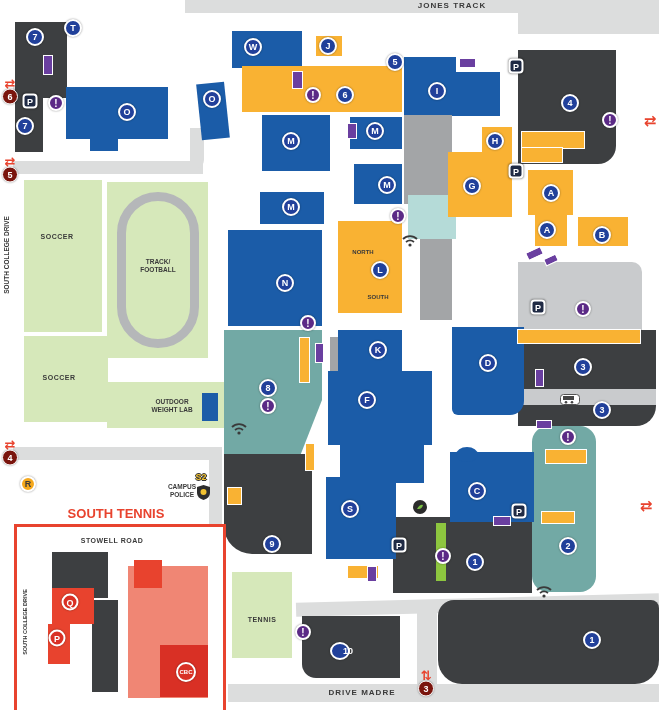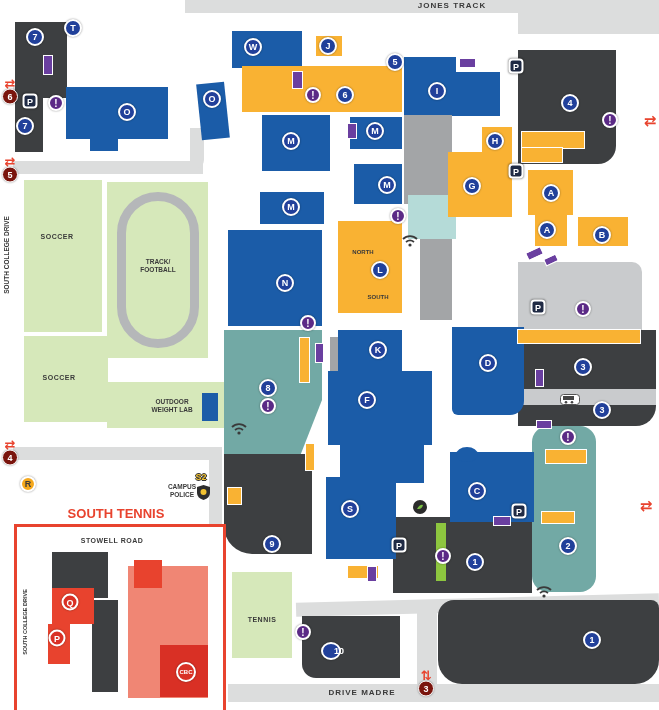--- a/index.html
+++ b/index.html
@@ -243,21 +243,21 @@
       <div class="marker m-blue" style="left: 488px; top: 363px;">D</div>
       <div class="marker m-blue" style="left: 583px; top: 367px;">3</div>
       <div class="marker m-blue" style="left: 602px; top: 410px;">3</div>
       <div class="marker m-blue" style="left: 268px; top: 388px;">8</div>
       <div class="marker m-blue" style="left: 367px; top: 400px;">F</div>
       <div class="marker m-blue" style="left: 350px; top: 509px;">S</div>
       <div class="marker m-blue" style="left: 477px; top: 491px;">C</div>
       <div class="marker m-blue" style="left: 568px; top: 546px;">2</div>
       <div class="marker m-blue" style="left: 272px; top: 544px;">9</div>
       <div class="marker m-blue" style="left: 475px; top: 562px;">1</div>
-      <div class="marker m-blue" style="left: 331px; top: 651px; padding-left: 16px;">10</div>
+      <div class="marker m-blue" style="left: 340px; top: 651px; padding-left: 16px;">10</div>
       <div class="marker m-blue" style="left: 592px; top: 640px;">1</div>
       <div class="marker m-purple" style="left: 313px; top: 95px;">!</div>
       <div class="marker m-purple" style="left: 56px; top: 103px;">!</div>
       <div class="marker m-purple" style="left: 610px; top: 120px;">!</div>
       <div class="marker m-purple" style="left: 398px; top: 216px;">!</div>
       <div class="marker m-purple" style="left: 583px; top: 309px;">!</div>
       <div class="marker m-purple" style="left: 308px; top: 323px;">!</div>
       <div class="marker m-purple" style="left: 268px; top: 406px;">!</div>
       <div class="marker m-purple" style="left: 568px; top: 437px;">!</div>
       <div class="marker m-purple" style="left: 443px; top: 556px;">!</div>

